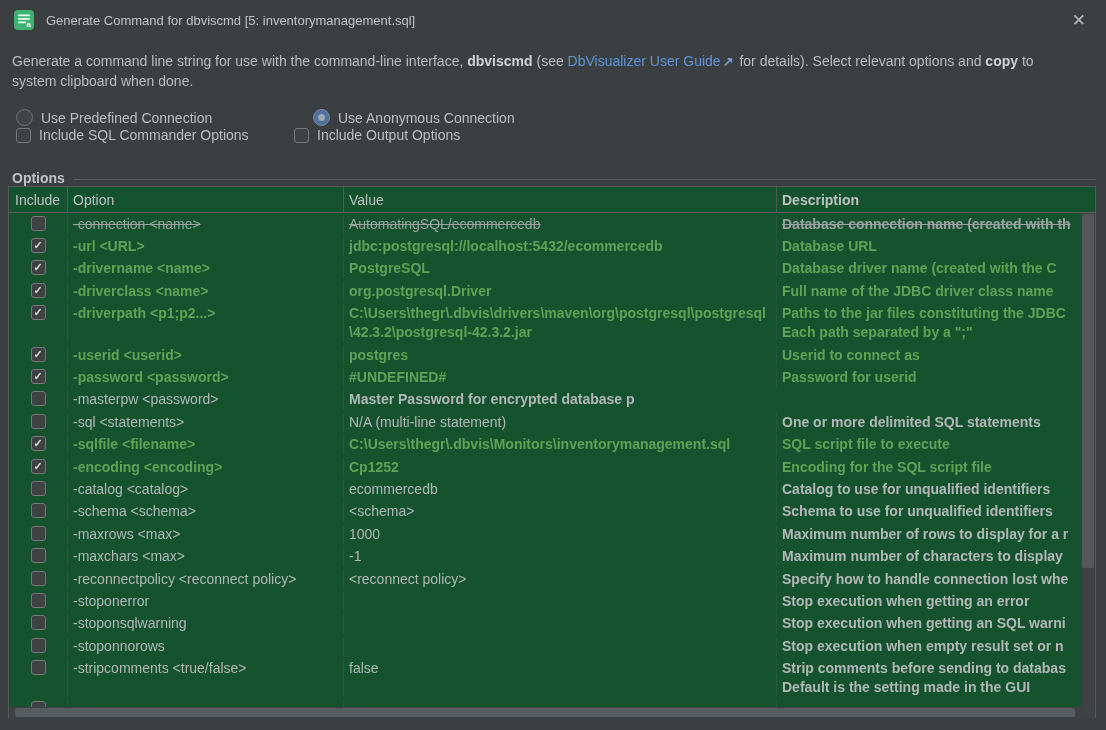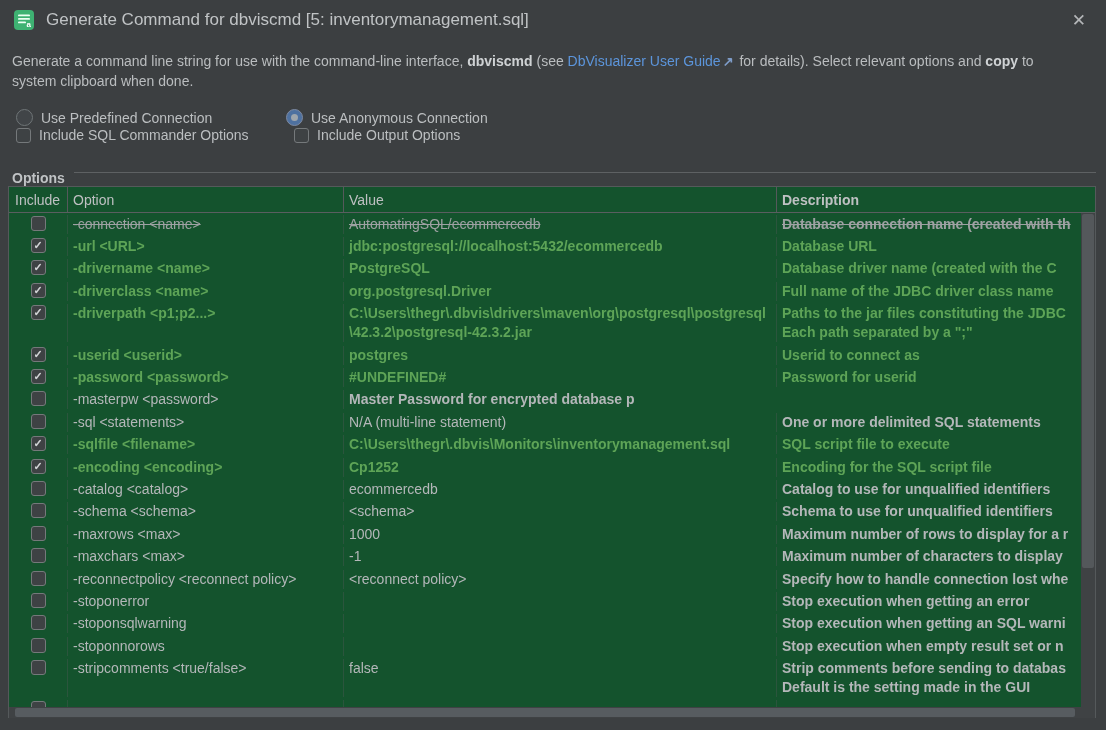--- a/index.html
+++ b/index.html
@@ -7,40 +7,40 @@
   body {
     background:#3c3f41;
     font-family:"Liberation Sans", sans-serif;
     font-size:14px;
     color:#b7babc;
     position:relative;
   }
   
   .titlebar { position:absolute; top:0; left:0; right:0; height:40px; display:flex; align-items:center; padding:0 14px; }
   .app-icon { width:20px; height:20px; margin-right:12px; flex:0 0 auto; }
-  .title { color:#c0c3c5; font-size:17px; }
+  .title { color:#c0c3c5; font-size:13px; }
   .close-btn { margin-left:auto; color:#b4b6b8; font-size:17px; cursor:default; line-height:1; padding:2px 6px; }
   
   .intro { position:absolute; top:52px; left:12px; width:1046px; line-height:19.5px; color:#bableb; color:#babdbf; }
   .intro b { color:#cfd2d4; }
   .link { color:#5c95db; text-decoration:none; cursor:pointer; }
   .link-arrow { color:#7e9cc8; font-weight:bold; font-size:13px; padding:0 2px; }
   
   .ctl-row { position:absolute; left:16px; display:flex; align-items:center; }
-  .radios { top:109px; }
+  .radios { top:109px;gap:27px; }
   .checks { top:127px;gap:8px; }
   .ctl-item { display:flex; align-items:center; cursor:default; }
   .ctl-item .lbl { margin-left:8px; color:#bcbfc1; }
   .w1 { width:270px; }
   .radio { width:17px; height:17px; border-radius:50%; border:1px solid #6f7577; background:#414548; position:relative; flex:0 0 auto; }
   .radio.on { background:#4e71a0; border-color:#7d8causes; border-color:#7d89a0; }
   .radio.on::after { content:""; position:absolute; left:50%; top:50%; width:7px; height:7px; margin:-3.5px 0 0 -3.5px; border-radius:50%; background:#9fa6ac; }
   .cb { width:15px; height:15px; border-radius:3px; border:1px solid #75797b; background:#3e4244; display:flex; align-items:center; justify-content:center; font-size:11px; color:#d2d4d6; flex:0 0 auto; }
   
-  .options-hdr { position:absolute; top:170px; left:12px; right:10px; display:flex; align-items:flex-start; }
+  .options-hdr { position:absolute; top:170px; left:12px; right:10px; display:flex; align-items:center; }
   .options-hdr .txt { font-weight:bold; color:#c0c3c5; }
   .options-hdr .rule { flex:1; height:1px; background:#5e6163; margin-left:9px; margin-top:2px; }
   
   .tbl { position:absolute; top:186px; left:8px; width:1088px; height:532px; overflow:hidden; border:1px solid #55595b; border-bottom:none; background:#14532d; }
   .thead { display:flex; height:26px; border-bottom:1px solid #5a5e60; align-items:center; color:#bec0c2; }
   .th { padding-left:5px; height:100%; display:flex; align-items:center; border-left:1px solid #55595b; overflow:hidden; white-space:nowrap; }
   .th:first-child { border-left:none; padding-left:6px; }
   .c-inc { width:58px; flex:0 0 auto; }
   .c-opt { width:276px; flex:0 0 auto; }
   .c-val { width:433px; flex:0 0 auto; }

